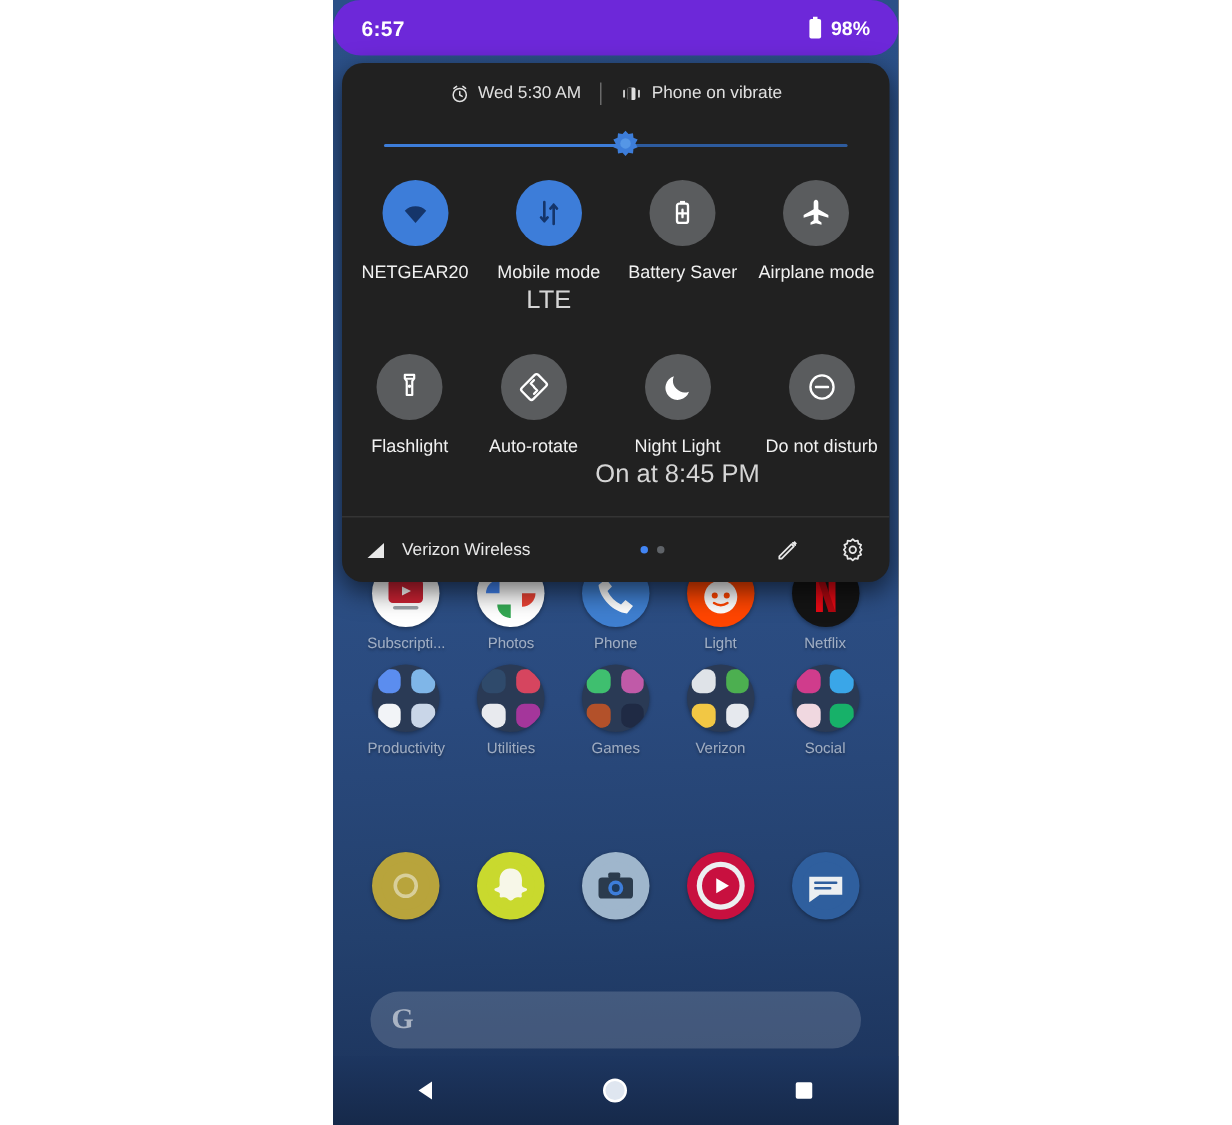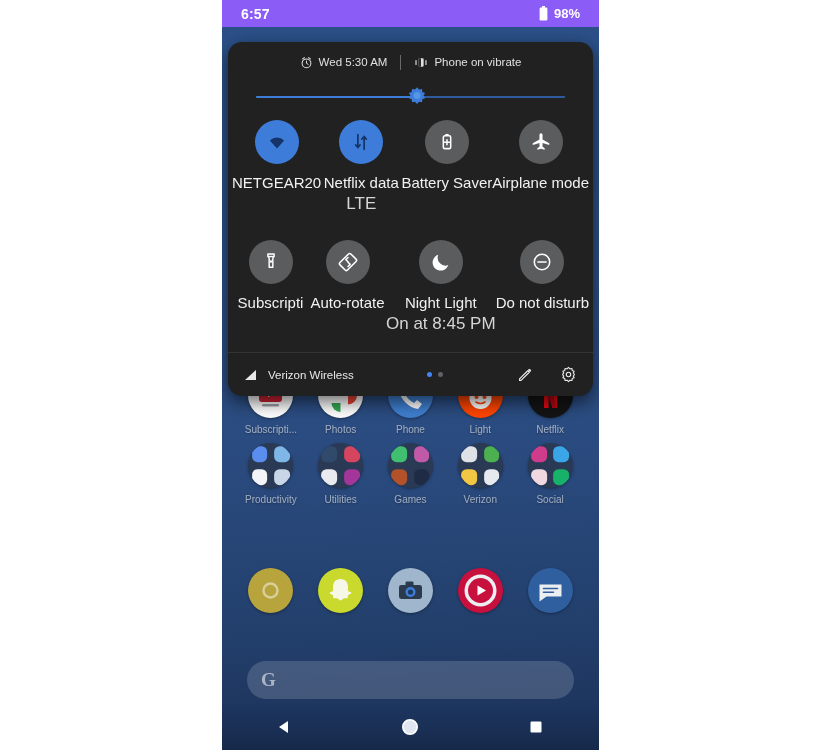--- a/index.html
+++ b/index.html
@@ -84,25 +84,26 @@
   
   #navbar {
     position: absolute; left:0; right:0; bottom:0; height:46px;
     background: linear-gradient(180deg, #1d3660 0%, #16294a 100%);
     display:flex; align-items:center; justify-content:space-around;
   }
   .nav-btn { width:46px; height:46px; display:flex; align-items:center; justify-content:center; }
 
   
   #statusbar {
-    position: absolute; left:0; right:0; top:0; height:27px;
-    background:#8b5cf6;
+    position: absolute; left:0; right:0; top:0; height:37px;
+    background:#6d28d9;
     display:flex; align-items:center; justify-content:space-between;
     padding: 0 19px; box-sizing:border-box;
     color:#fff;
+    border-radius:21px;
   }
   #clock { font-size: 14px; font-weight: 600; letter-spacing:.2px; }
   #batt-wrap { display:flex; align-items:center; gap:6px; }
   #batt-pct { font-size: 13px; font-weight: 600; }
 
   
   #qs-panel {
     position: absolute; left:6px; right:6px; top:42px;
     background:#212121;
     border-radius: 14px;
@@ -142,21 +143,21 @@
     display:flex; flex-direction:column; align-items:center;
     padding-top: 2px;
   }
   .tile-ico {
     width: 44px; height: 44px; border-radius:50%;
     display:flex; align-items:center; justify-content:center;
   }
   .tile-ico.on  { background:#3d7dd9; }
   .tile-ico.off { background:#5a5c5e; }
   .tile-lbl {
-    margin-top: 9px; font-size: 15px; color:#f1f1f1;
+    margin-top: 9px; font-size: 12px; color:#f1f1f1;
     text-align:center; line-height:1.35; white-space:nowrap;
   }
   .tile-sub { font-size: 17px; color:#d5d5d5; line-height:1.35; white-space:nowrap; }
 
   #tiles-wrap { padding: 2px 4px 16px 4px; }
   #row2 { margin-top: 22px; }
 
   
   #qs-footer {
     height: 44px;
@@ -457,21 +458,21 @@
               </div>
               <div class="tile-lbl">NETGEAR20</div>
             </div>
             <div class="tile">
               <div class="tile-ico on">
                 <svg width="22" height="22" viewBox="0 0 24 24">
                   <path d="M8.6 4 V18 M8.6 18 L6.2 15.2 M8.6 18 L11.0 15.2" stroke="#15356a" stroke-width="1.9" fill="none" stroke-linecap="round" stroke-linejoin="round"></path>
                   <path d="M15.4 20 V6 M15.4 6 L13.0 8.8 M15.4 6 L17.8 8.8" stroke="#15356a" stroke-width="1.9" fill="none" stroke-linecap="round" stroke-linejoin="round"></path>
                 </svg>
               </div>
-              <div class="tile-lbl">Netflix data</div>
+              <div class="tile-lbl">Mobile mode</div>
               <div class="tile-sub">LTE</div>
             </div>
             <div class="tile">
               <div class="tile-ico off">
                 <svg width="22" height="22" viewBox="0 0 24 24">
                   <rect x="8" y="5.2" width="8" height="14" rx="1.6" fill="none" stroke="#ffffff" stroke-width="1.7"></rect>
                   <rect x="10.2" y="3.2" width="3.6" height="2.1" fill="#ffffff"></rect>
                   <path d="M12 9.6 V15.0 M9.3 12.3 H14.7" stroke="#ffffff" stroke-width="1.7" stroke-linecap="round"></path>
                 </svg>
               </div>
@@ -488,21 +489,21 @@
           </div>
         <div class="tile-row" id="row2">
             <div class="tile">
               <div class="tile-ico off">
                 <svg width="22" height="22" viewBox="0 0 24 24">
                   <path d="M8.6 3.2 h6.8 v2.6 l-1.4 2.0 v10.0 h-4.0 V7.8 L8.6 5.8 Z" fill="none" stroke="#ffffff" stroke-width="1.6" stroke-linejoin="round"></path>
                   <path d="M8.6 6.0 h6.8" stroke="#ffffff" stroke-width="1.5"></path>
                   <circle cx="12" cy="11.4" r="1.3" fill="#ffffff"></circle>
                 </svg>
               </div>
-              <div class="tile-lbl">Subscripti</div>
+              <div class="tile-lbl">Flashlight</div>
             </div>
             <div class="tile">
               <div class="tile-ico off">
                 <svg width="22" height="22" viewBox="0 0 24 24">
                   <g transform="rotate(45 12 12)">
                     <rect x="6.2" y="3.6" width="11.6" height="16.8" rx="1.8" fill="none" stroke="#ffffff" stroke-width="1.7"></rect>
                   </g>
                   <path d="M12 7.0 L9.6 9.4 L12 11.8" fill="none" stroke="#ffffff" stroke-width="1.6" stroke-linecap="round" stroke-linejoin="round"></path>
                   <path d="M12 17.0 L14.4 14.6 L12 12.2" fill="none" stroke="#ffffff" stroke-width="1.6" stroke-linecap="round" stroke-linejoin="round"></path>
                 </svg>

